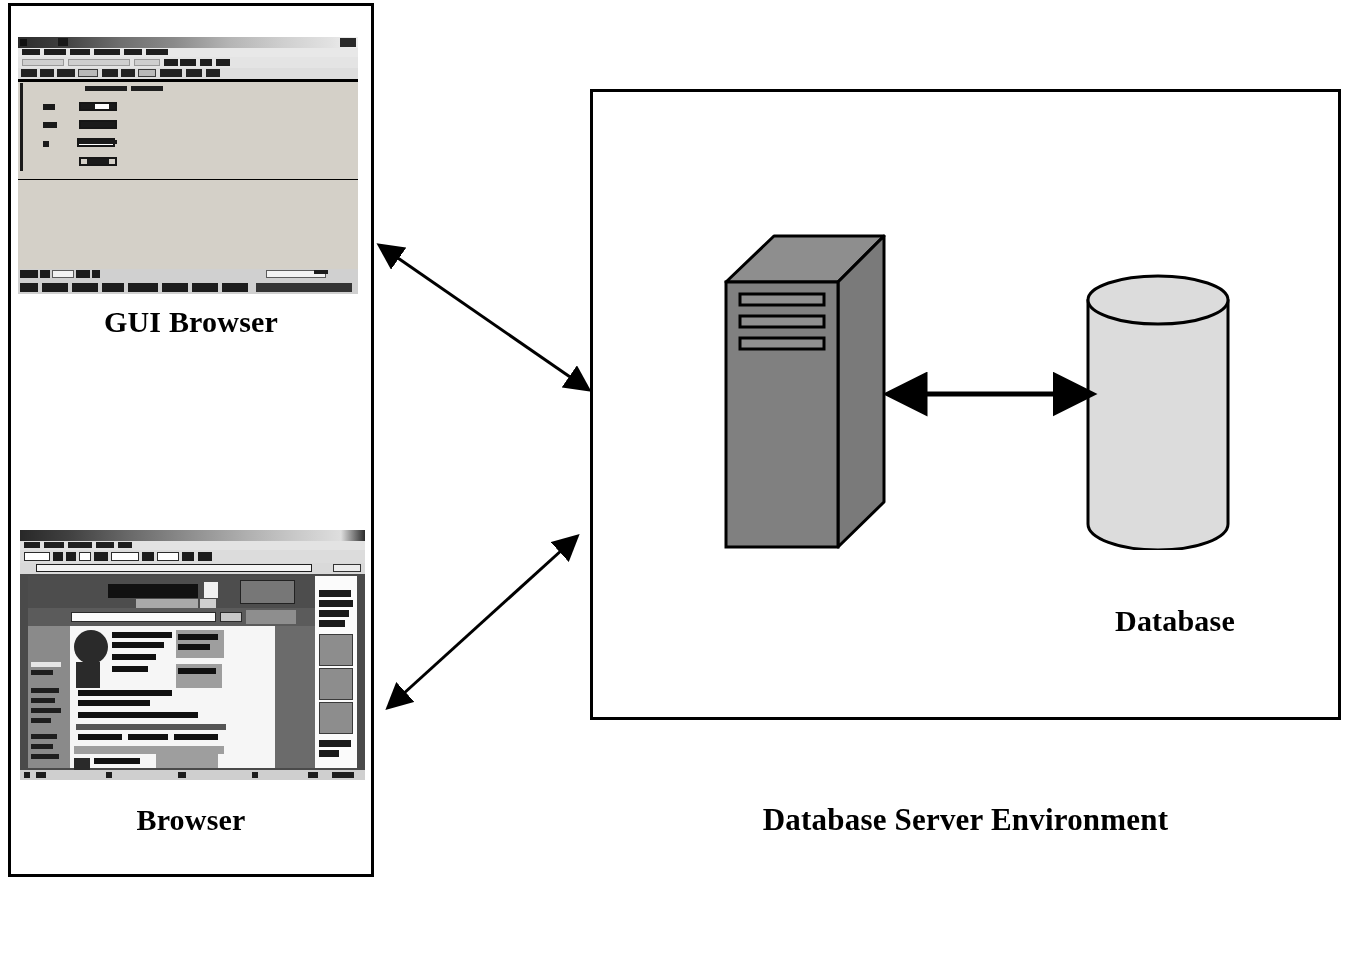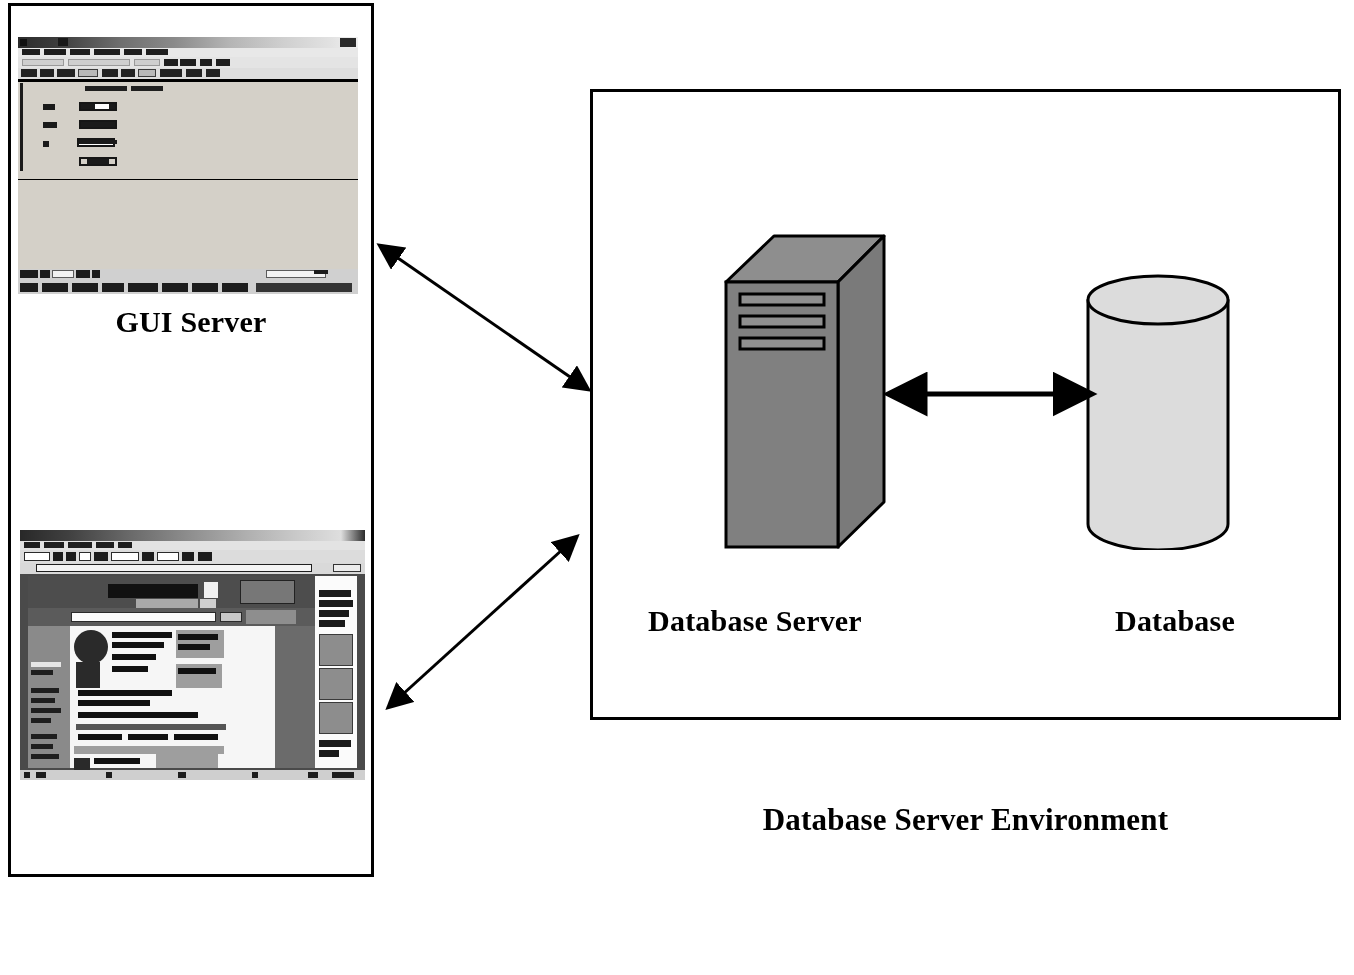--- a/index.html
+++ b/index.html
@@ -251,21 +251,21 @@
       <div class="g-task-btn" style="left:54px;width:26px;"></div>
       <div class="g-task-btn" style="left:84px;width:22px;"></div>
       <div class="g-task-btn" style="left:110px;width:30px;"></div>
       <div class="g-task-btn" style="left:144px;width:26px;"></div>
       <div class="g-task-btn" style="left:174px;width:26px;"></div>
       <div class="g-task-btn" style="left:204px;width:26px;"></div>
       <div class="g-tray" style="left:238px;width:96px;"></div>
     </div>
   </div>
 
-  <div id="gui-client-caption" class="caption">GUI Server</div>
+  <div id="gui-client-caption" class="caption">GUI Browser</div>
 
   <div id="browser-thumb" class="thumb">
     <div class="b-titlebar"></div>
 
     <div class="b-menubar">
       <div class="b-menu-item" style="left:4px;width:16px;"></div>
       <div class="b-menu-item" style="left:24px;width:20px;"></div>
       <div class="b-menu-item" style="left:48px;width:24px;"></div>
       <div class="b-menu-item" style="left:76px;width:18px;"></div>
       <div class="b-menu-item" style="left:98px;width:14px;"></div>
@@ -360,20 +360,21 @@
       <div class="b-sb-cell" style="left:4px;width:6px;"></div>
       <div class="b-sb-cell" style="left:16px;width:10px;"></div>
       <div class="b-sb-cell" style="left:86px;width:6px;"></div>
       <div class="b-sb-cell" style="left:158px;width:8px;"></div>
       <div class="b-sb-cell" style="left:232px;width:6px;"></div>
       <div class="b-sb-cell" style="left:288px;width:10px;"></div>
       <div class="b-sb-cell" style="left:312px;width:22px;"></div>
     </div>
   </div>
 
+  <div id="browser-caption" class="caption">Browser</div>
 
 
   <div id="server-env-box" class="env-box"></div>
 
   <div id="server-tower">
     <svg width="162" height="315" viewBox="0 0 162 315">
 
       <polygon points="2,48 50,2 160,2 114,48" fill="#8e8e8e" stroke="#000" stroke-width="3" stroke-linejoin="round"></polygon>
 
       <polygon points="114,48 160,2 160,268 114,313" fill="#7a7a7a" stroke="#000" stroke-width="3" stroke-linejoin="round"></polygon>
@@ -386,21 +387,20 @@
     </svg>
   </div>
 
   <div id="database-cylinder">
     <svg width="146" height="276" viewBox="0 0 146 276">
       <path d="M 3,26 L 3,250 A 70,26 0 0 0 143,250 L 143,26 Z" fill="#dcdcdc" stroke="#000" stroke-width="3" stroke-linejoin="round"></path>
       <ellipse cx="73" cy="26" rx="70" ry="24" fill="#dcdcdc" stroke="#000" stroke-width="3"></ellipse>
     </svg>
   </div>
 
-  <div id="db-server-caption" class="caption">Database Server</div>
   <div id="server-env-caption" class="caption">Database Server Environment</div>
   <div id="database-caption" class="caption">Database</div>
 
   <svg id="arrow-layer" viewBox="0 0 1354 975">
     <defs>
       <marker id="ah-start" markerWidth="9" markerHeight="9" refX="7.5" refY="4.5" orient="auto" markerUnits="strokeWidth">
         <path d="M 9,0 L 9,9 L 0,4.5 Z" fill="#000"></path>
       </marker>
       <marker id="ah-end" markerWidth="9" markerHeight="9" refX="1.5" refY="4.5" orient="auto" markerUnits="strokeWidth">
         <path d="M 0,0 L 0,9 L 9,4.5 Z" fill="#000"></path>

